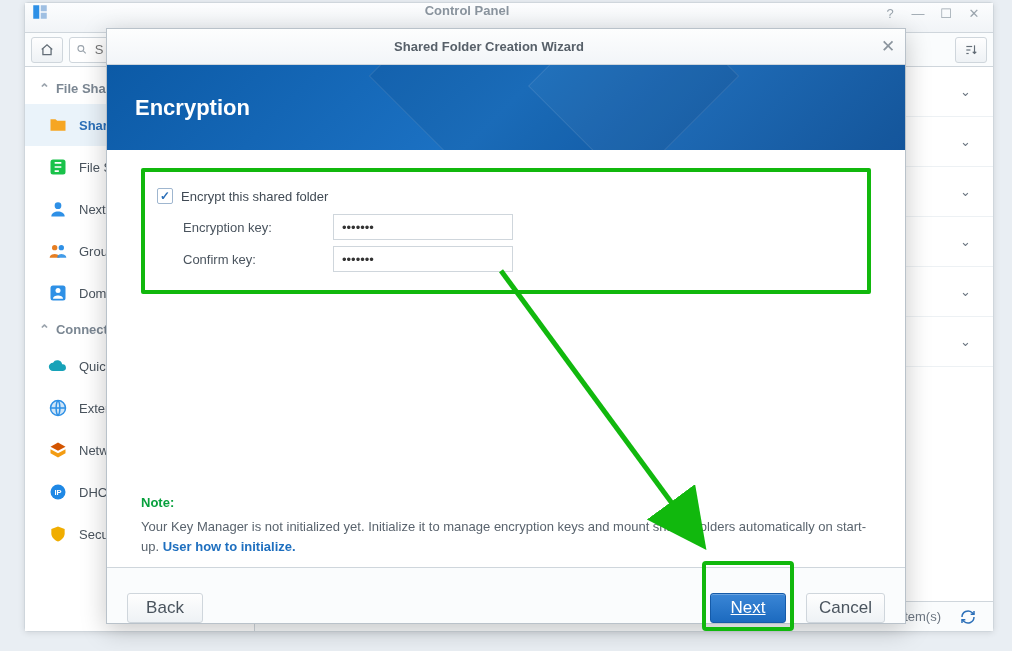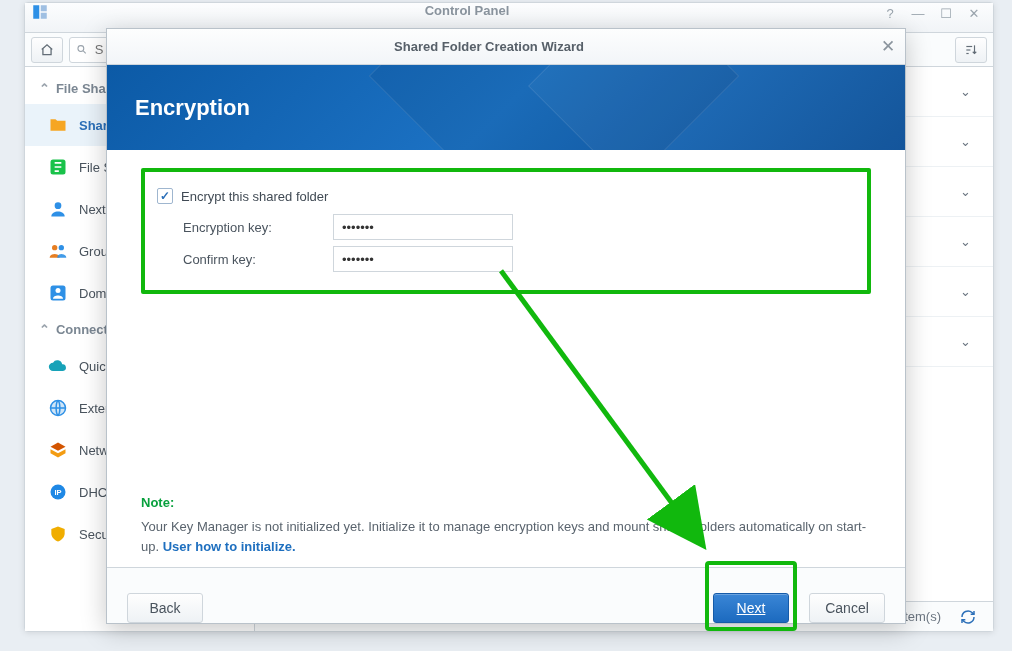--- a/index.html
+++ b/index.html
@@ -235,21 +235,21 @@
 
   .modal-footer{
     height:56px;border-top:1px solid var(--syn-border);
     display:flex;align-items:center;padding:0 20px;gap:12px;
     background:#fafcfd;
   }
   .btn{
     min-width:76px;height:30px;padding:0 12px;
     border:1px solid var(--syn-border);border-radius:3px;
     background:linear-gradient(#fefefe,#eef2f5);
-    color:#4a545e;font-size:14px;cursor:pointer;
+    color:#4a545e;font-size:17px;cursor:pointer;
     display:flex;align-items:center;justify-content:center;margin-top:24px;
   }
   .btn.primary{
     background:linear-gradient(#3a86d6,#1c6abf);
     color:#fff;border:1px solid #155ba9;
     box-shadow:inset 0 1px 0 rgba(255,255,255,.25);
     text-decoration:underline;
   }
   .footer-spacer{flex:1;}
   .next-wrap{

